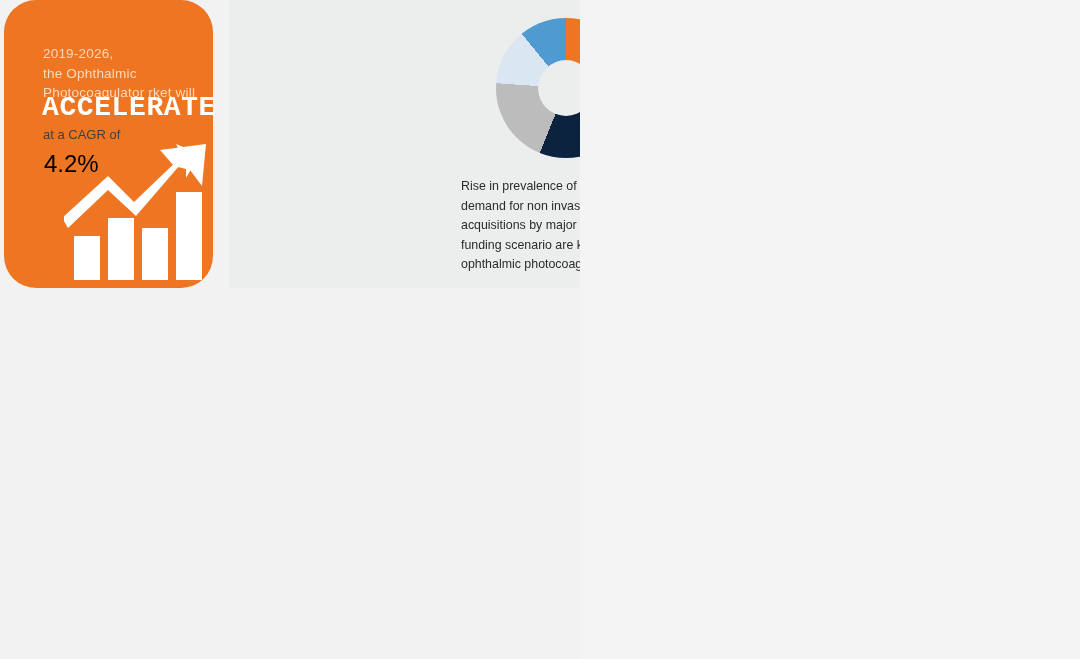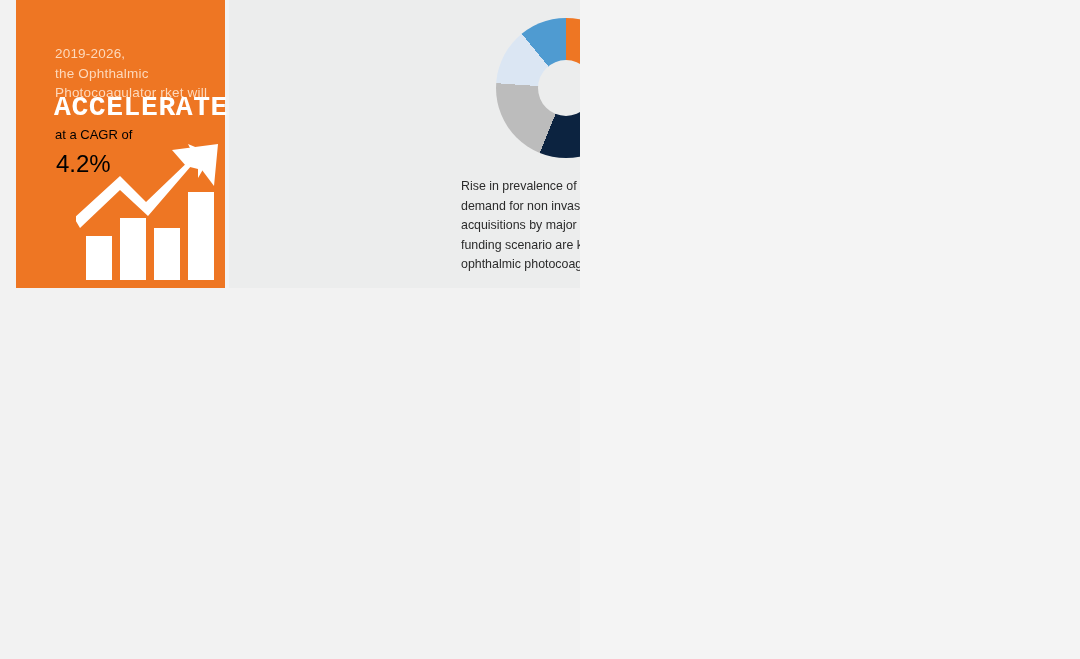--- a/index.html
+++ b/index.html
@@ -1,28 +1,28 @@
 <!DOCTYPE html>
 <html><head>
 <meta charset="utf-8">
 <style>
   html,body{margin:0;padding:0;background:#ffffff;}
   body{font-family:"Liberation Sans",sans-serif;}
   #page{position:relative;width:1080px;height:659px;overflow:hidden;background:#f2f2f2;}
 
   
-  .q-orange{position:absolute;left:16px;top:0;width:209px;height:288px;background:#ee7623;}
+  .q-orange{position:absolute;left:4px;top:0;width:209px;height:288px;background:#ee7623;border-radius:32px;}
   .q-grey{position:absolute;left:229px;top:0;width:351px;height:288px;background:#eceded;}
   .q-navy{position:absolute;left:0;top:288px;width:580px;height:371px;background:#0c2340;}
   .q-right{position:absolute;left:580px;top:0;width:500px;height:659px;background:#f4f4f4;}
 
   
   .orange-head{position:absolute;left:39px;top:44px;width:180px;color:#fdd9bc;font-size:13.5px;line-height:19.5px;letter-spacing:.2px;}
   .accel{position:absolute;left:38px;top:92px;color:#ffffff;font-size:28px;font-weight:bold;letter-spacing:.6px;font-family:Liberation Mono, monospace;}
-  .cagr-of{position:absolute;left:39px;top:127px;color:#000000;font-size:13px;}
+  .cagr-of{position:absolute;left:39px;top:127px;color:#404040;font-size:13px;}
   .big-cagr{position:absolute;left:40px;top:150px;color:#000000;font-size:24px;font-weight:normal;}
   .growth-art{position:absolute;left:60px;top:140px;width:160px;height:140px;}
 
   
   .donut-wrap{position:absolute;left:267px;top:18px;width:140px;height:140px;}
   .donut{width:140px;height:140px;border-radius:50%;}
   .donut-hole{position:absolute;left:42px;top:42px;width:56px;height:56px;border-radius:50%;background:#eceded;}
   .pct{position:absolute;left:420px;top:24px;color:#ee7623;font-size:35px;font-weight:bold;letter-spacing:-.5px;}
   .pct-sub{position:absolute;left:422px;top:72px;width:150px;color:#1a1a1a;font-size:12.5px;font-weight:bold;line-height:17.5px;}
   .grey-para{position:absolute;left:232px;top:177px;width:345px;color:#2b2b2b;font-size:12.4px;line-height:19.6px;}

